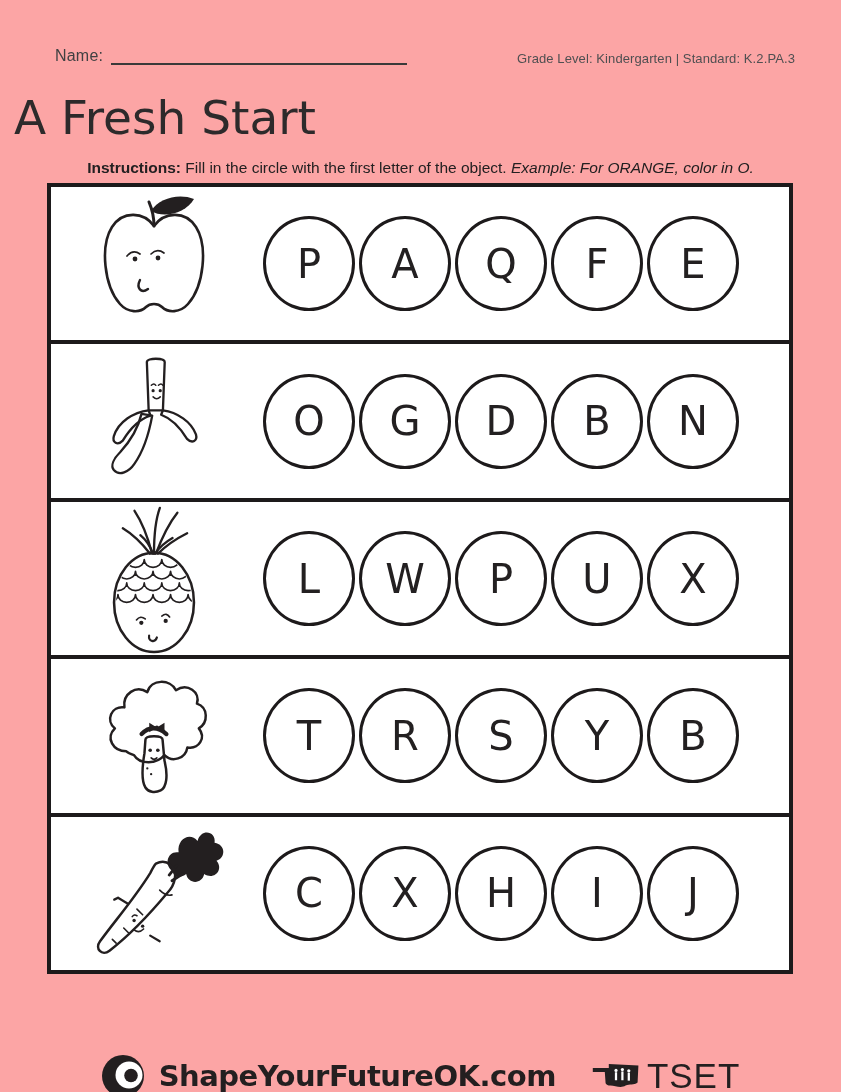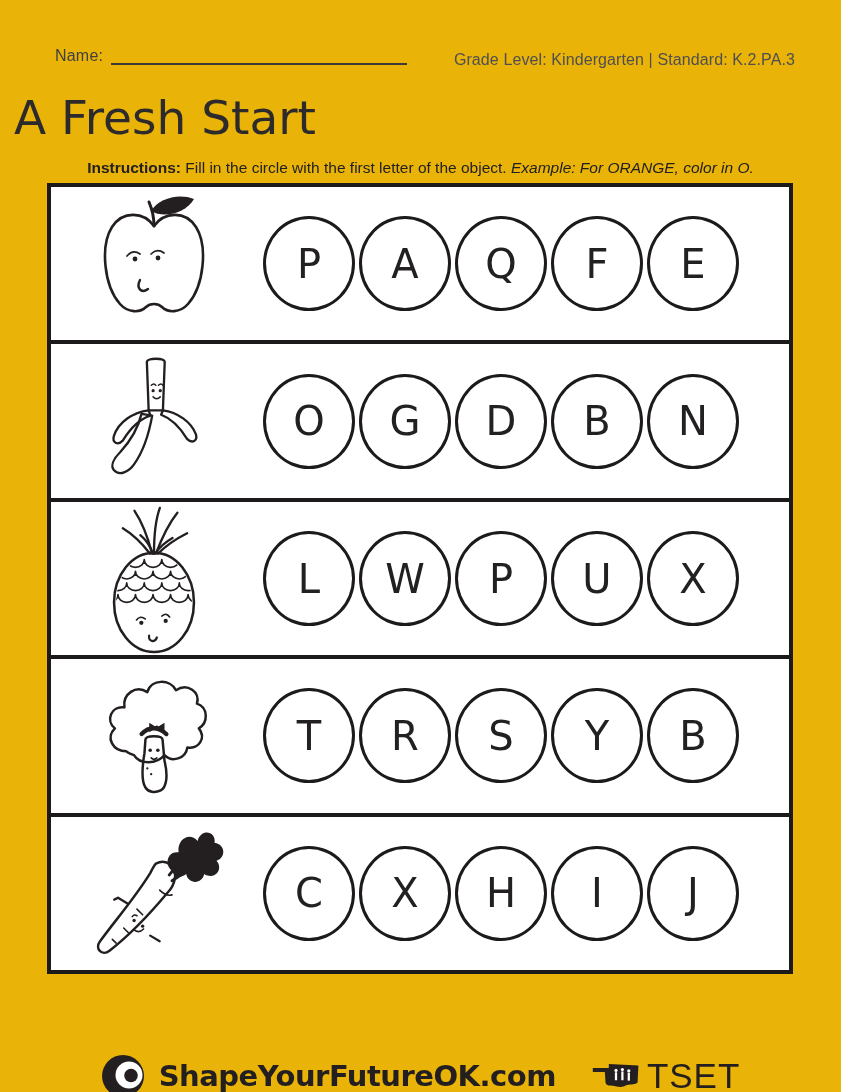--- a/index.html
+++ b/index.html
@@ -1,28 +1,28 @@
 <!DOCTYPE html>
 <html><head>
 <meta charset="utf-8">
 <style>
   html,body{margin:0;padding:0;background:#fff;}
   .page{
     position:relative;
     width:841px;height:1092px;
-    background:#eab308;
+    background:#fca5a5;
     font-family:"Liberation Sans",sans-serif;
     color:#231f20;
     overflow:hidden;
   }
   
   .name-row{position:absolute;top:47px;left:55px;font-size:16px;color:#414042;display:flex;align-items:flex-end;}
   .name-label{font-weight:normal;letter-spacing:.2px;}
   .name-line{display:inline-block;width:296px;border-bottom:2.5px solid #3a3a3a;margin-left:8px;height:16px;}
-  .grade-standard{position:absolute;top:51px;right:46px;font-size:16px;color:#4f4f51;letter-spacing:.1px;margin-left:47px;}
+  .grade-standard{position:absolute;top:51px;right:46px;font-size:13px;color:#4f4f51;letter-spacing:.1px;margin-left:47px;}
   
   .title{position:absolute;top:90px;left:14px;width:100%;text-align:left;
     font-family:"DejaVu Sans","Liberation Sans",sans-serif;font-size:47px;font-weight:500;color:#2d2a2b;letter-spacing:0;}
   .instructions{position:absolute;top:151px;left:0;width:100%;text-align:center;font-size:15.5px;color:#232021;margin-top:8px;}
   .instructions b{font-weight:bold;}
   .instructions i{font-style:italic;}
   
   .grid{
     position:absolute;left:47px;top:183px;width:746px;height:791px;
     border:4px solid #1d1a1b;display:flex;flex-direction:column;box-sizing:border-box;background:#fff;

